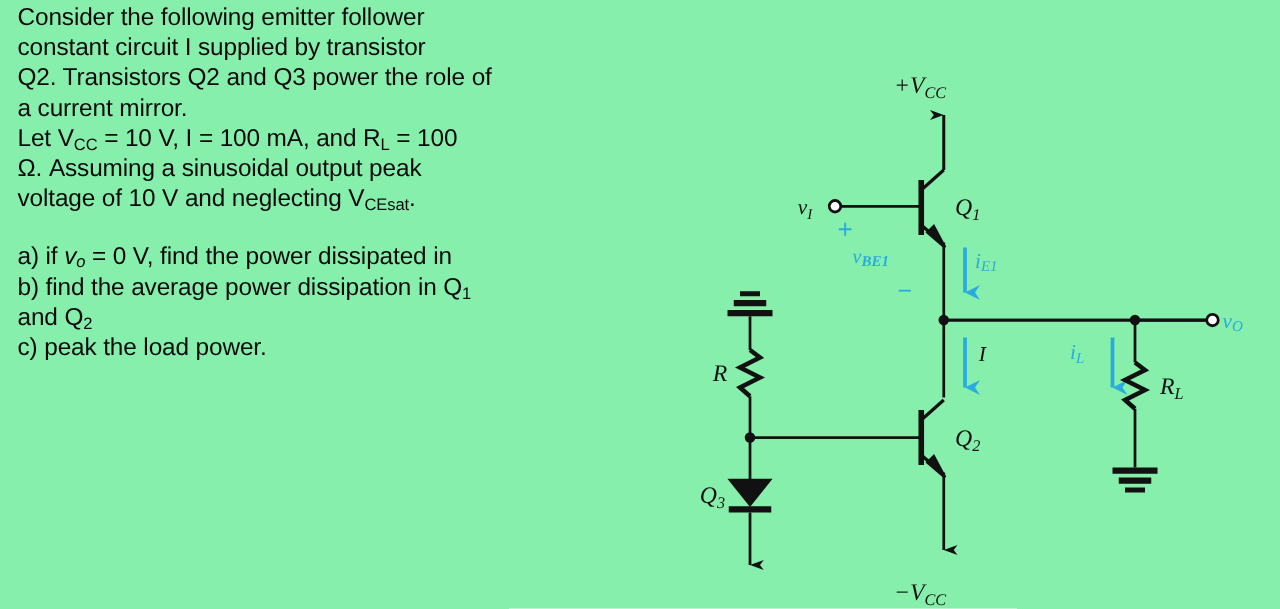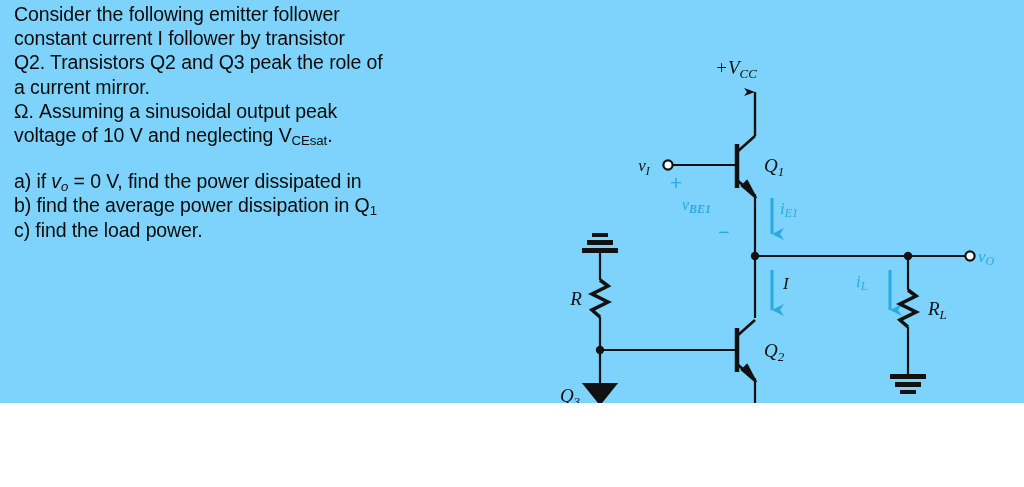--- a/index.html
+++ b/index.html
@@ -3,22 +3,22 @@
 <meta charset="utf-8">
 <style>
   html, body {
     margin: 0;
     padding: 0;
     background: #ffffff;
   }
   #page {
     position: relative;
     width: 1024px;
-    height: 403px;
-    background: #7dd3fc;
+    height: 487px;
+    background: #86efac;
     overflow: hidden;
     font-family: "Liberation Sans", sans-serif;
   }
 
   
   #problem-text {
     position: absolute;
     left: 14px;
     top: 2px;
     width: 510px;
@@ -70,38 +70,40 @@
     fill: #29abe2;
   }
 </style>
 </head>
 <body>
 
 <div id="page">
 
   <div id="problem-text">
     <p>Consider the following emitter follower</p>
-    <p>constant current I follower by transistor</p>
-    <p>Q2. Transistors Q2 and Q3 peak the role of</p>
+    <p>constant circuit I supplied by transistor</p>
+    <p>Q2. Transistors Q2 and Q3 power the role of</p>
     <p>a current mirror.</p>
 
+    <p><span>Let V</span><sub>CC</sub><span> = 10 V, I = 100 mA, and R</span><sub>L</sub><span> = 100</span></p>
 
     <p>Ω. Assuming a sinusoidal output peak</p>
 
     <p><span>voltage of 10 V and neglecting V</span><sub>CEsat</sub><span>.</span></p>
 
     <div class="gap"></div>
 
     <p><span>a) if </span><span class="ital">v</span><sub class="ital">o</sub><span> = 0 V, find the power dissipated in</span></p>
 
 
     <p><span>b) find the average power dissipation in Q</span><sub>1</sub></p>
 
-
-    <p>c) find the load power.</p>
+    <p><span>and Q</span><sub>2</sub></p>
+
+    <p>c) peak the load power.</p>
   </div>
 
   <div id="circuit">
     <svg width="484" height="487" viewBox="0 0 484 487" xmlns="http://www.w3.org/2000/svg">
 
       <defs>
         <marker id="arrowDown" markerWidth="10" markerHeight="12" refX="5" refY="11" orient="auto" markerUnits="userSpaceOnUse">
           <path d="M1,0 L5,11 L9,0 L5,3 Z" fill="#111111"></path>
         </marker>
         <marker id="arrowUp" markerWidth="10" markerHeight="12" refX="5" refY="11" orient="auto" markerUnits="userSpaceOnUse">

